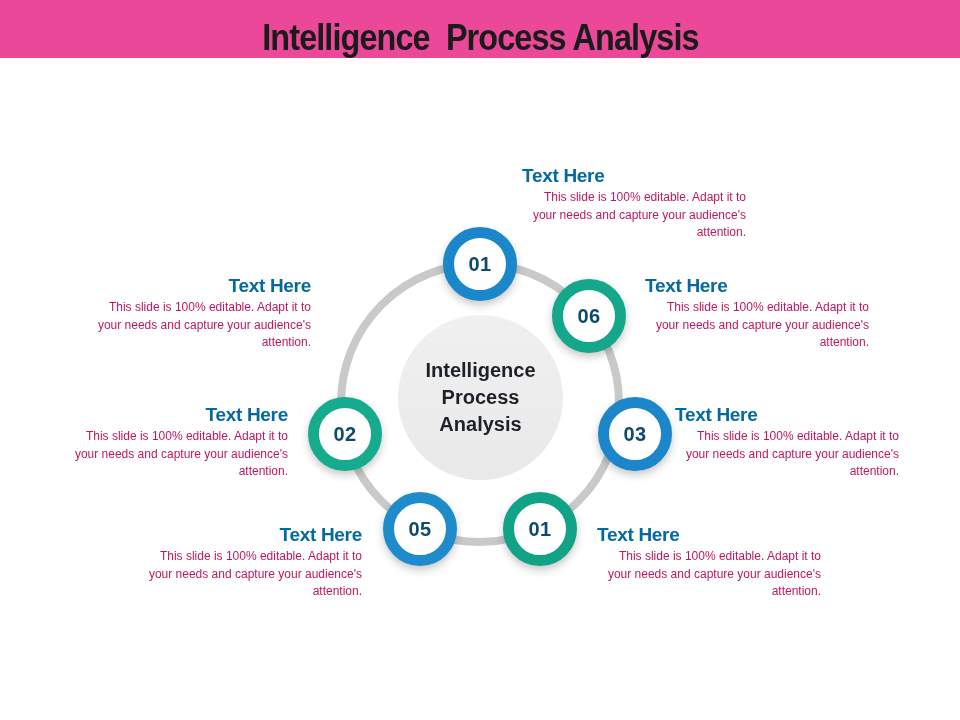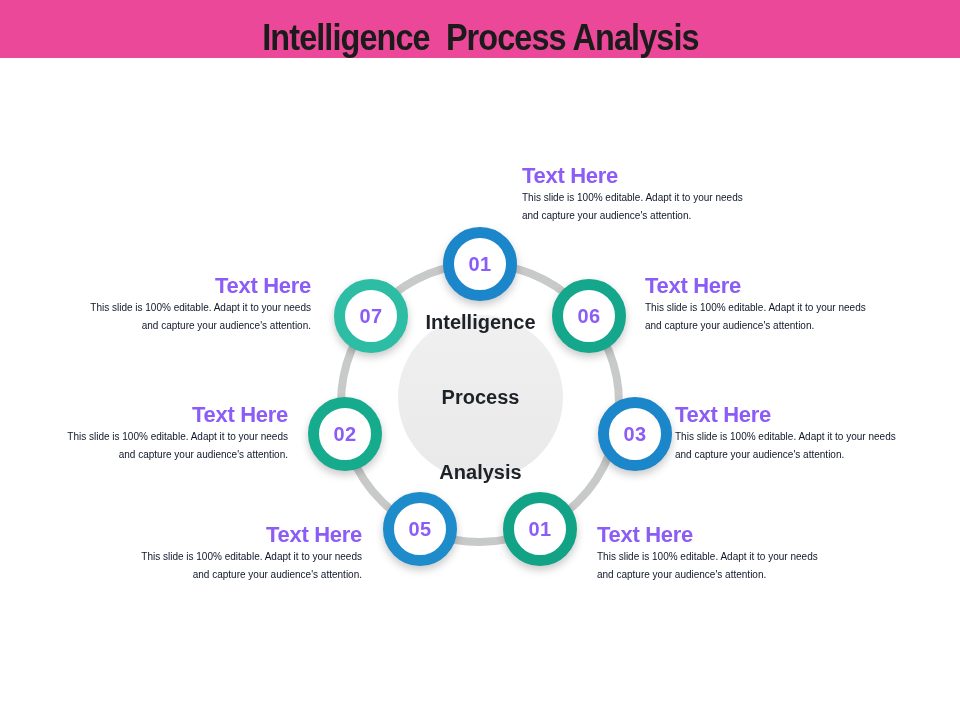--- a/index.html
+++ b/index.html
@@ -18,45 +18,45 @@
   }
   
   .ring{
     position:absolute;left:337px;top:260px;width:286px;height:286px;
     border:8px solid #c8c9c9;border-radius:50%;box-sizing:border-box;
   }
   
   .hub-center{
     position:absolute;left:398px;top:315px;width:165px;height:165px;border-radius:50%;
     background:linear-gradient(180deg,#f0f0f1 0%,#e9e9ea 100%);
-    display:flex;flex-direction:column;align-items:center;justify-content:center;text-align:center;gap:48px;
+    display:flex;flex-direction:column;align-items:center;justify-content:center;text-align:center;
   }
   .hub-center .line{font-size:20px;font-weight:bold;color:#1d2228;line-height:27px;}
   
   .node{
     position:absolute;width:74px;height:74px;border-radius:50%;background:#ffffff;
     border:11px solid #999;box-sizing:border-box;
     display:flex;align-items:center;justify-content:center;
     box-shadow:0 4px 8px rgba(0,0,0,0.22);
   }
-  .node .num{font-size:20px;font-weight:bold;color:#8b5cf6;letter-spacing:0.5px;}
+  .node .num{font-size:20px;font-weight:bold;color:#0c4a6e;letter-spacing:0.5px;}
   .node-01{left:443px;top:227px;}
   .node-02{left:552px;top:279px;}
   .node-03{left:598px;top:397px;}
   .node-04{left:503px;top:492px;}
   .node-05{left:383px;top:492px;}
   .node-06{left:308px;top:397px;}
   .node-07{left:334px;top:279px;}
   
   .tb{position:absolute;width:224px;}
   .tb h3{
-    margin:0 0 4px 0;font-size:22px;line-height:19px;font-weight:bold;
-    color:#8b5cf6;letter-spacing:-0.3px;white-space:pre;
+    margin:0 0 4px 0;font-size:19px;line-height:19px;font-weight:bold;
+    color:#0369a1;letter-spacing:-0.3px;white-space:pre;
   }
-  .tb p{margin:0;font-size:10px;line-height:17.5px;color:#0f172a;}
+  .tb p{margin:0;font-size:12px;line-height:17.5px;color:#be185d;text-align:right;}
   .tb.right{text-align:right;}
   .tb-1{left:522px;top:166px;}
   .tb-2{left:645px;top:276px;}
   .tb-3{left:675px;top:405px;}
   .tb-4{left:597px;top:525px;}
   .tb-5{right:598px;top:525px;}
   .tb-6{right:672px;top:405px;}
   .tb-7{right:649px;top:276px;}
 </style>
 </head>
@@ -80,23 +80,20 @@
     <span class="num">03</span>
   </div>
   <div class="node node-04" style="border-color: rgb(18, 163, 135);">
     <span class="num">01</span>
   </div>
   <div class="node node-05" style="border-color: rgb(30, 140, 203);">
     <span class="num">05</span>
   </div>
   <div class="node node-06" style="border-color: rgb(23, 171, 142);">
     <span class="num">02</span>
-  </div>
-  <div class="node node-07" style="border-color: rgb(44, 189, 164);">
-    <span class="num">07</span>
   </div>
 
   <div class="hub-center">
     <span class="line">Intelligence</span>
     <span class="line">Process</span>
     <span class="line">Analysis</span>
   </div>
 
   <div class="tb tb-1">
     <h3>Text Here</h3>

